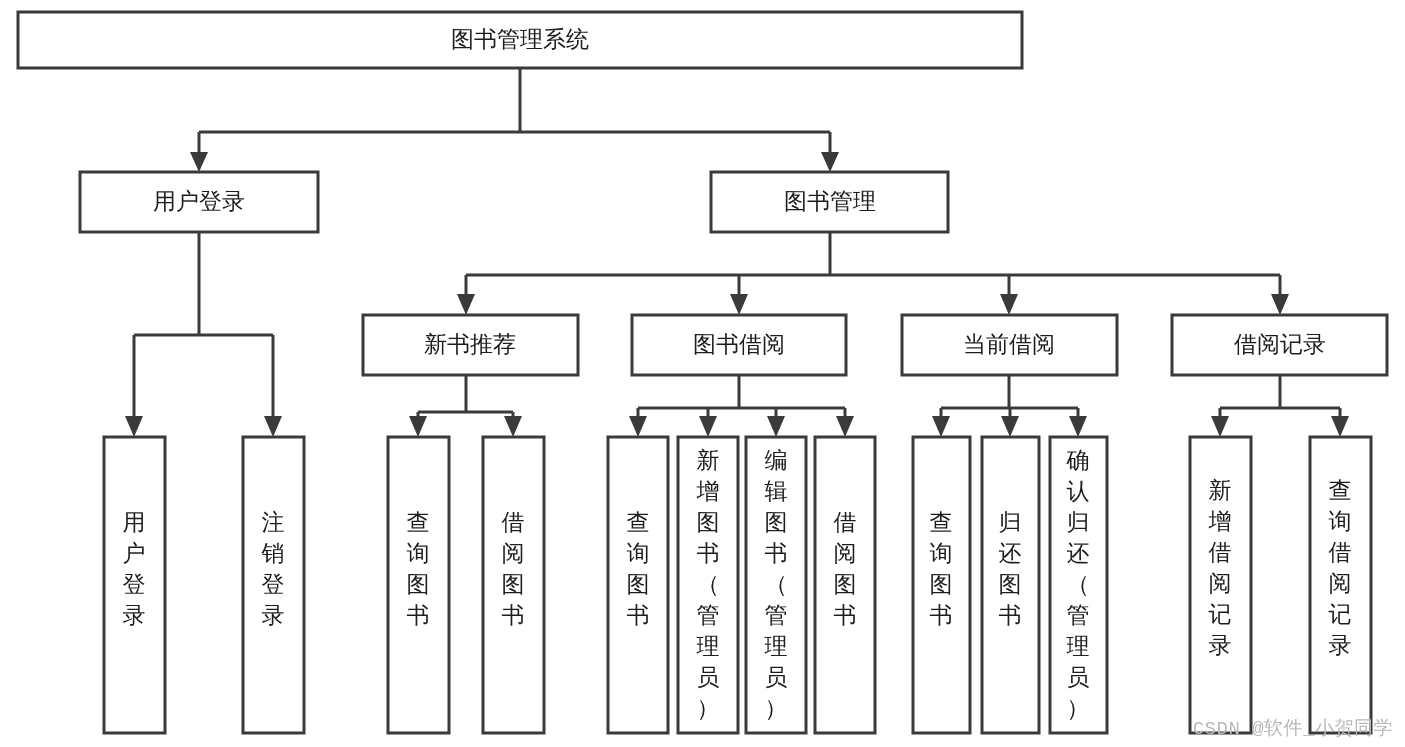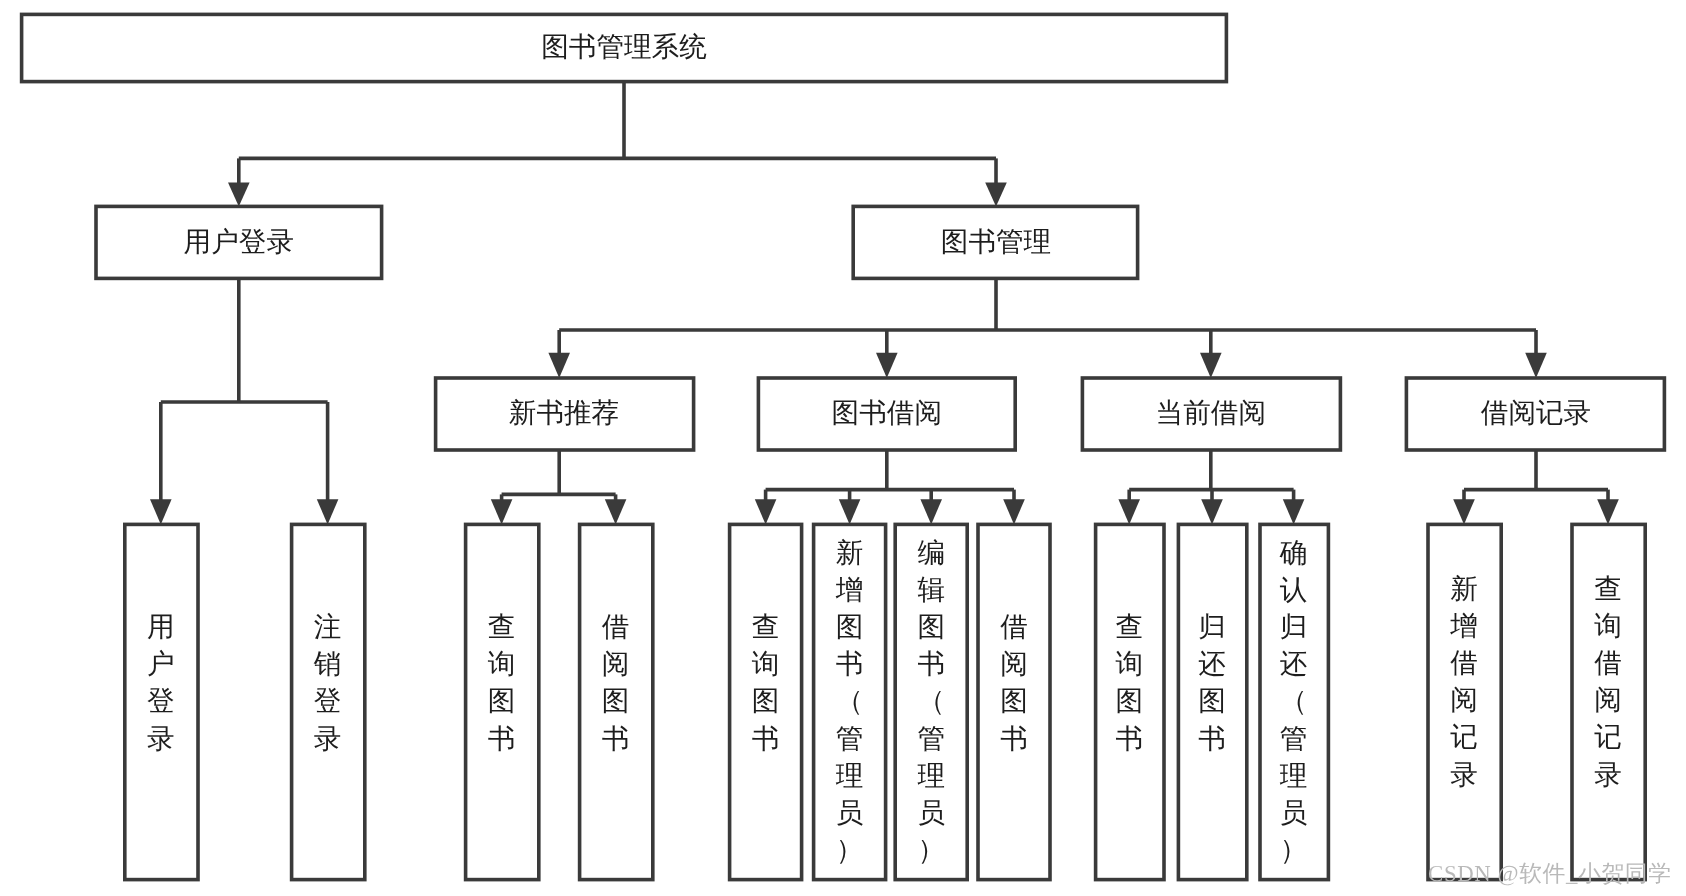--- a/index.html
+++ b/index.html
@@ -46,21 +46,21 @@
     fill: none;
   }
   .arrow-head {
     fill: #3a3a3a;
     stroke: none;
   }
   .watermark {
     position: absolute;
     right: 12px;
     bottom: 6px;
-    font-family: Liberation Serif, serif;
+    font-family: Liberation Mono, monospace;
     font-size: 19px;
     color: #b9b9b9;
     letter-spacing: 0.5px;
     white-space: nowrap;
     pointer-events: none;
   }
 </style>
 </head>
 <body>
 

